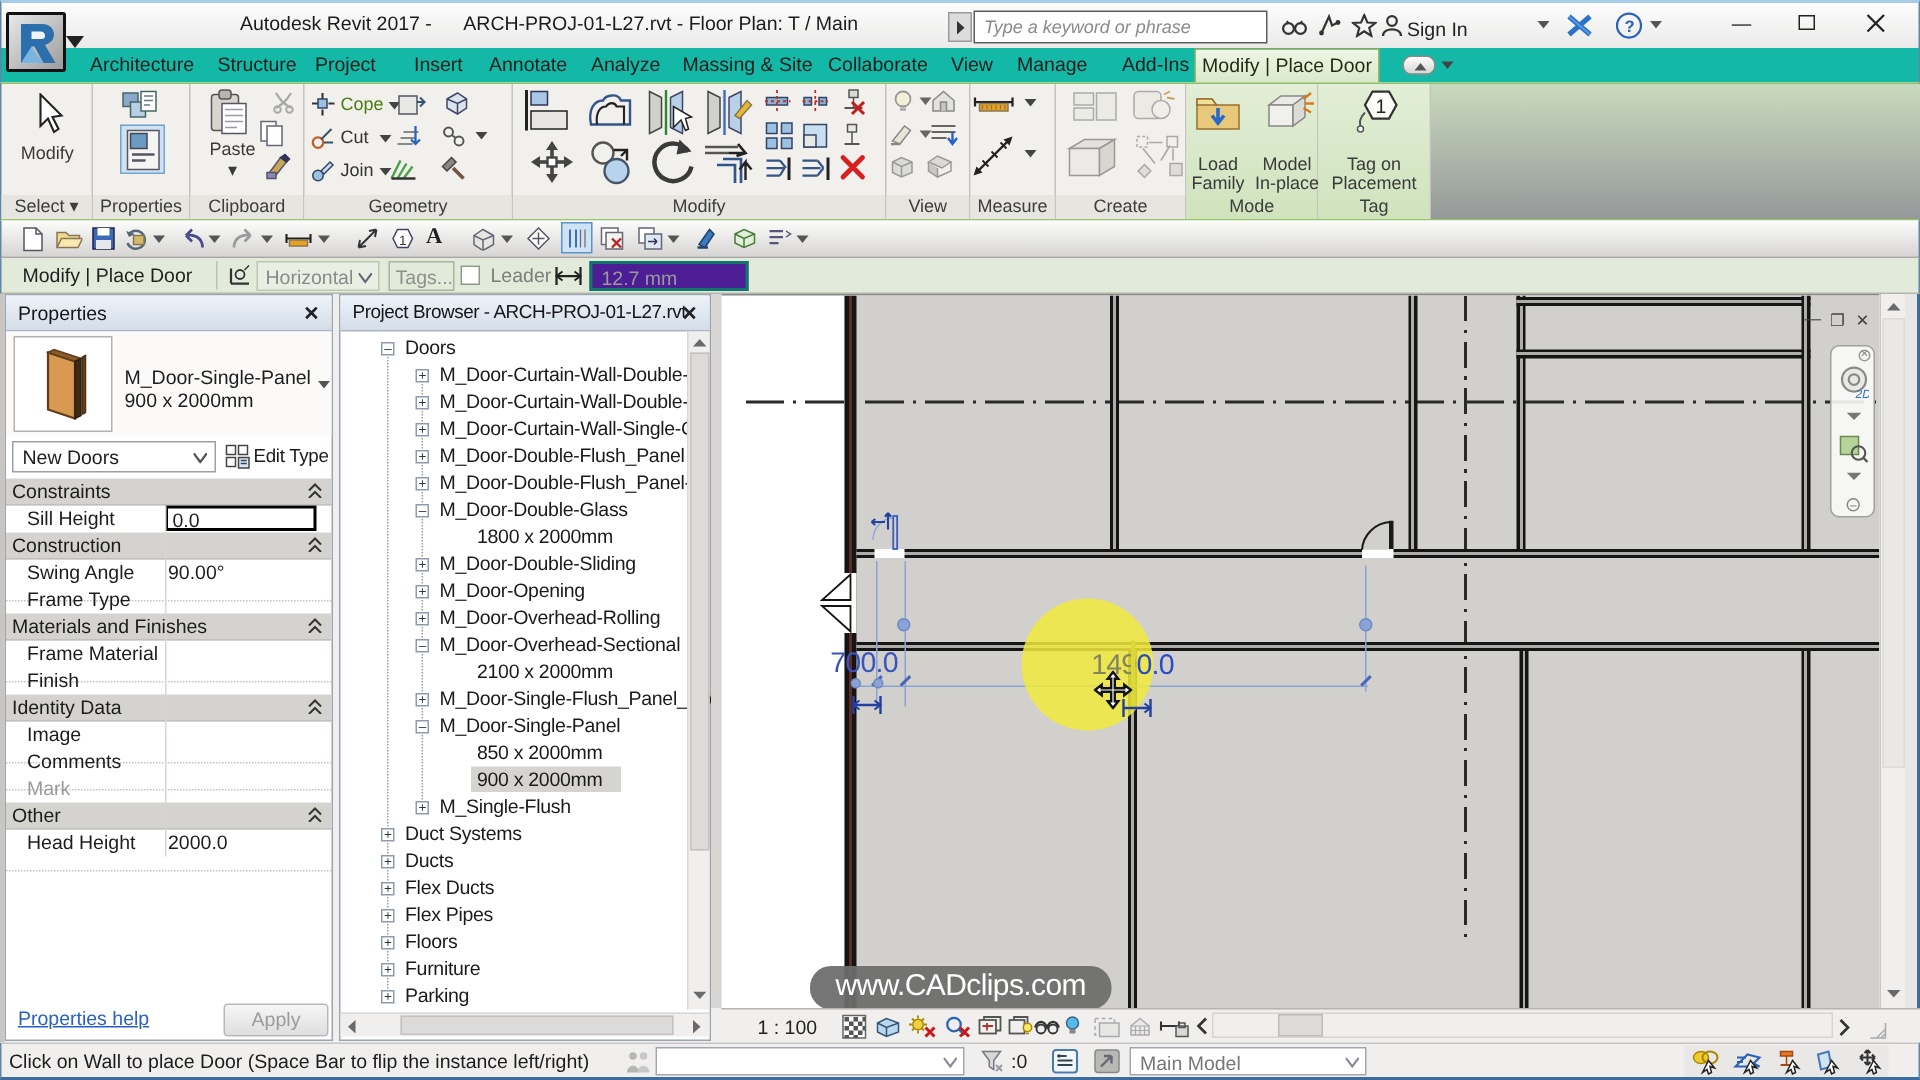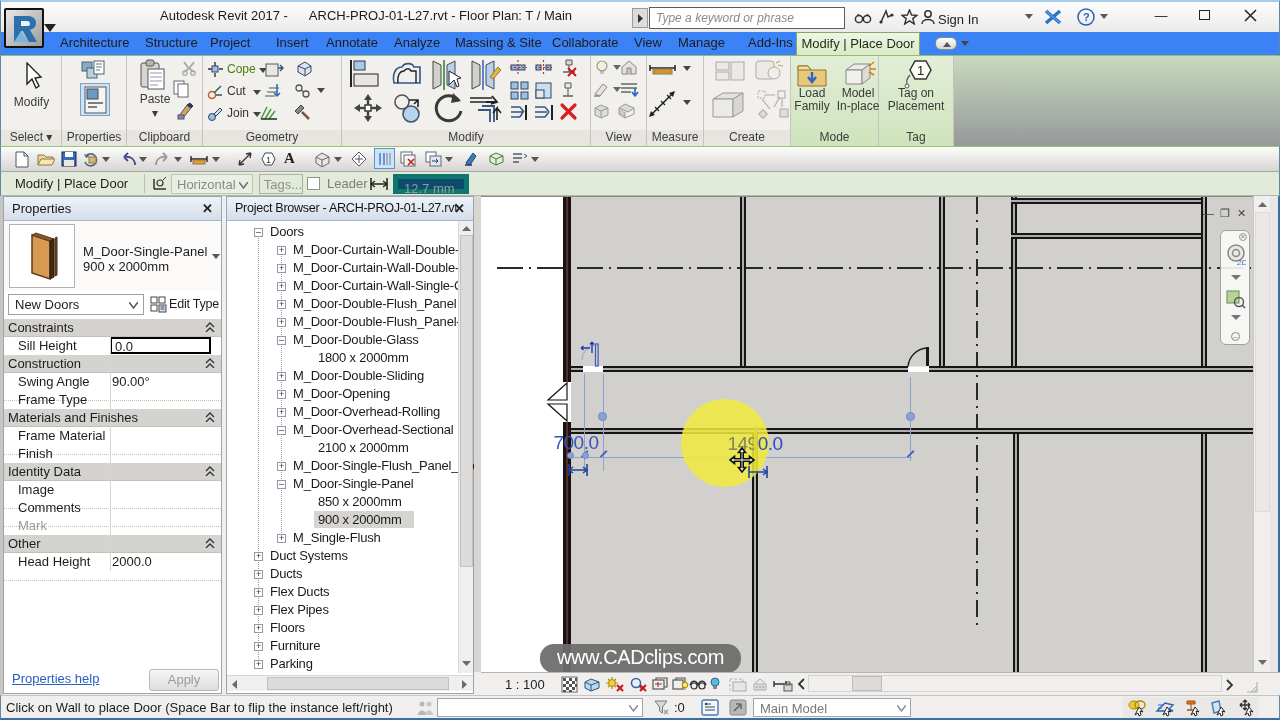--- a/index.html
+++ b/index.html
@@ -14,38 +14,38 @@
     background:linear-gradient(135deg,#e8e8e8,#9c9c9c); border:2px solid #111; border-radius:2px; }
   #rlogo svg { display:block; margin:2px auto 0; }
   #rcaret { left:44px; top:24px; z-index:60; width:0; height:0;
     border-left:6px solid transparent; border-right:6px solid transparent; border-top:8px solid #222; }
   #apptitle { left:160px; top:8px; width:520px; height:16px; font-size:13px; color:#1b1b1b; white-space:pre; }
   #searchwrap { left:632px; top:8px; width:16px; height:20px; background:#dcdcdc; border:1px solid #9a9a9a; }
   #searchbox { left:649px; top:7px; width:196px; height:22px; background:#fff; border:1px solid #5c5c5c; }
   #searchbox span { position:absolute; left:6px; top:3px; font-style:italic; color:#8a8a8a; font-size:12px; }
   #signin { left:938px; top:12px; font-size:13px; color:#222; }
   
-  #tabbar { left:0; top:32px; width:1280px; height:23px; background:#3b82f6;
+  #tabbar { left:0; top:32px; width:1280px; height:23px; background:#14b8a6;
     border-left:1px solid #5f87a8; border-right:1px solid #5f87a8; }
   .tab { position:absolute; top:3px; height:20px; font-size:13px; color:#1d1d1d; }
   #activetab { position:absolute; left:795px; top:0px; width:124px; height:23px;
     background:linear-gradient(#eef6e6,#d9e9c9); border:1px solid #85aa5e; border-bottom:none;
     font-size:13px; color:#1e2b12; text-align:center; padding-top:3px; }
   
   #ribbon { left:0; top:55px; width:1280px; height:92px; background:#f2f0ec;
     border-top:1px solid #8fc065; border-bottom:1px solid #98c66e;
     border-left:1px solid #5f87a8; border-right:1px solid #5f87a8; }
   .rpanel { position:absolute; top:0; height:90px; border-right:1px solid #c7c4be; }
   .rlabel { position:absolute; bottom:0; left:0; right:0; height:16px; font-size:12px;
     color:#3d3d3d; text-align:center; background:#e7e5e0; }
   .greenpanel { background:linear-gradient(#e2eed6,#cfe3bd); }
   .greenpanel .rlabel { background:transparent; }
   #ribbonvoid { position:absolute; left:953px; top:0; width:326px; height:90px;
     background:linear-gradient(#c9dabd,#95989a); }
-  .bigbtn { position:absolute; text-align:center; font-size:12px; color:#3a3a3a; line-height:13px; }
+  .bigbtn { position:absolute; text-align:center; font-size:12px; color:#3a3a3a; line-height:13px;margin-top:16px; }
   
   #qat { left:0; top:147px; width:1280px; height:25px;
     background:linear-gradient(#fcfcfb,#d6d5d3); border-bottom:1px solid #a7a6a4;
     border-left:1px solid #5f87a8; border-right:1px solid #5f87a8; }
   
   #optbar { left:0; top:172px; width:1280px; height:24px; background:#e2ebd9;
     border-bottom:1px solid #b2b7ab; border-left:1px solid #5f87a8; border-right:1px solid #5f87a8; }
   #optbar .lbl { position:absolute; top:4px; font-size:13px; color:#1f1f1f; }
   
   .ptitle { position:absolute; left:0; top:0; right:0; height:24px;
@@ -561,21 +561,21 @@
         <path d="M0 0 L4.5 6 L9 0" fill="none" stroke="#667" stroke-width="1.4"></path>
       </svg>
     </div>
     <div class="abs" style="left:258px;top:2px;width:44px;height:20px;border:1px solid #a8b29e;text-align:right;font-size:13px;color:#8f8f8f;padding-top:2px">Tags...</div>
     <div class="abs" style="left:306px;top:5px;width:13px;height:13px;background:#fff;border:1px solid #8a9a85"></div>
     <span class="lbl" style="left:326px;color:#7d7d7d">Leader</span>
     <svg class="abs" style="left:368px;top:5px" width="20" height="14">
       <path d="M2 1 V13 M18 1 V13 M2 7 H18" stroke="#222" stroke-width="1.5" fill="none"></path>
       <path d="M6 4 L2 7 L6 10 M14 4 L18 7 L14 10" stroke="#222" stroke-width="1.3" fill="none"></path>
     </svg>
-    <div class="abs" style="left:392px;top:2px;width:76px;height:20px;background:#0c4a6e;border:5px solid #0f766e">
+    <div class="abs" style="left:392px;top:2px;width:106px;height:20px;background:#4c1d95;border:2px solid #0f766e">
       <span style="position:absolute;left:6px;top:2px;font-size:13px;color:#9a9a9a">12.7 mm</span>
     </div>
   </div>
 
   <div id="props" class="abs">
     <div class="ptitle">Properties</div>
     <div class="pclose">✕</div>
 
     <div class="abs" style="left:0;top:24px;width:217px;height:70px;background:#fbfaf9"></div>
     <div class="abs" style="left:5px;top:27px;width:66px;height:64px;background:#fff;border:1px solid #b5b2ae">

